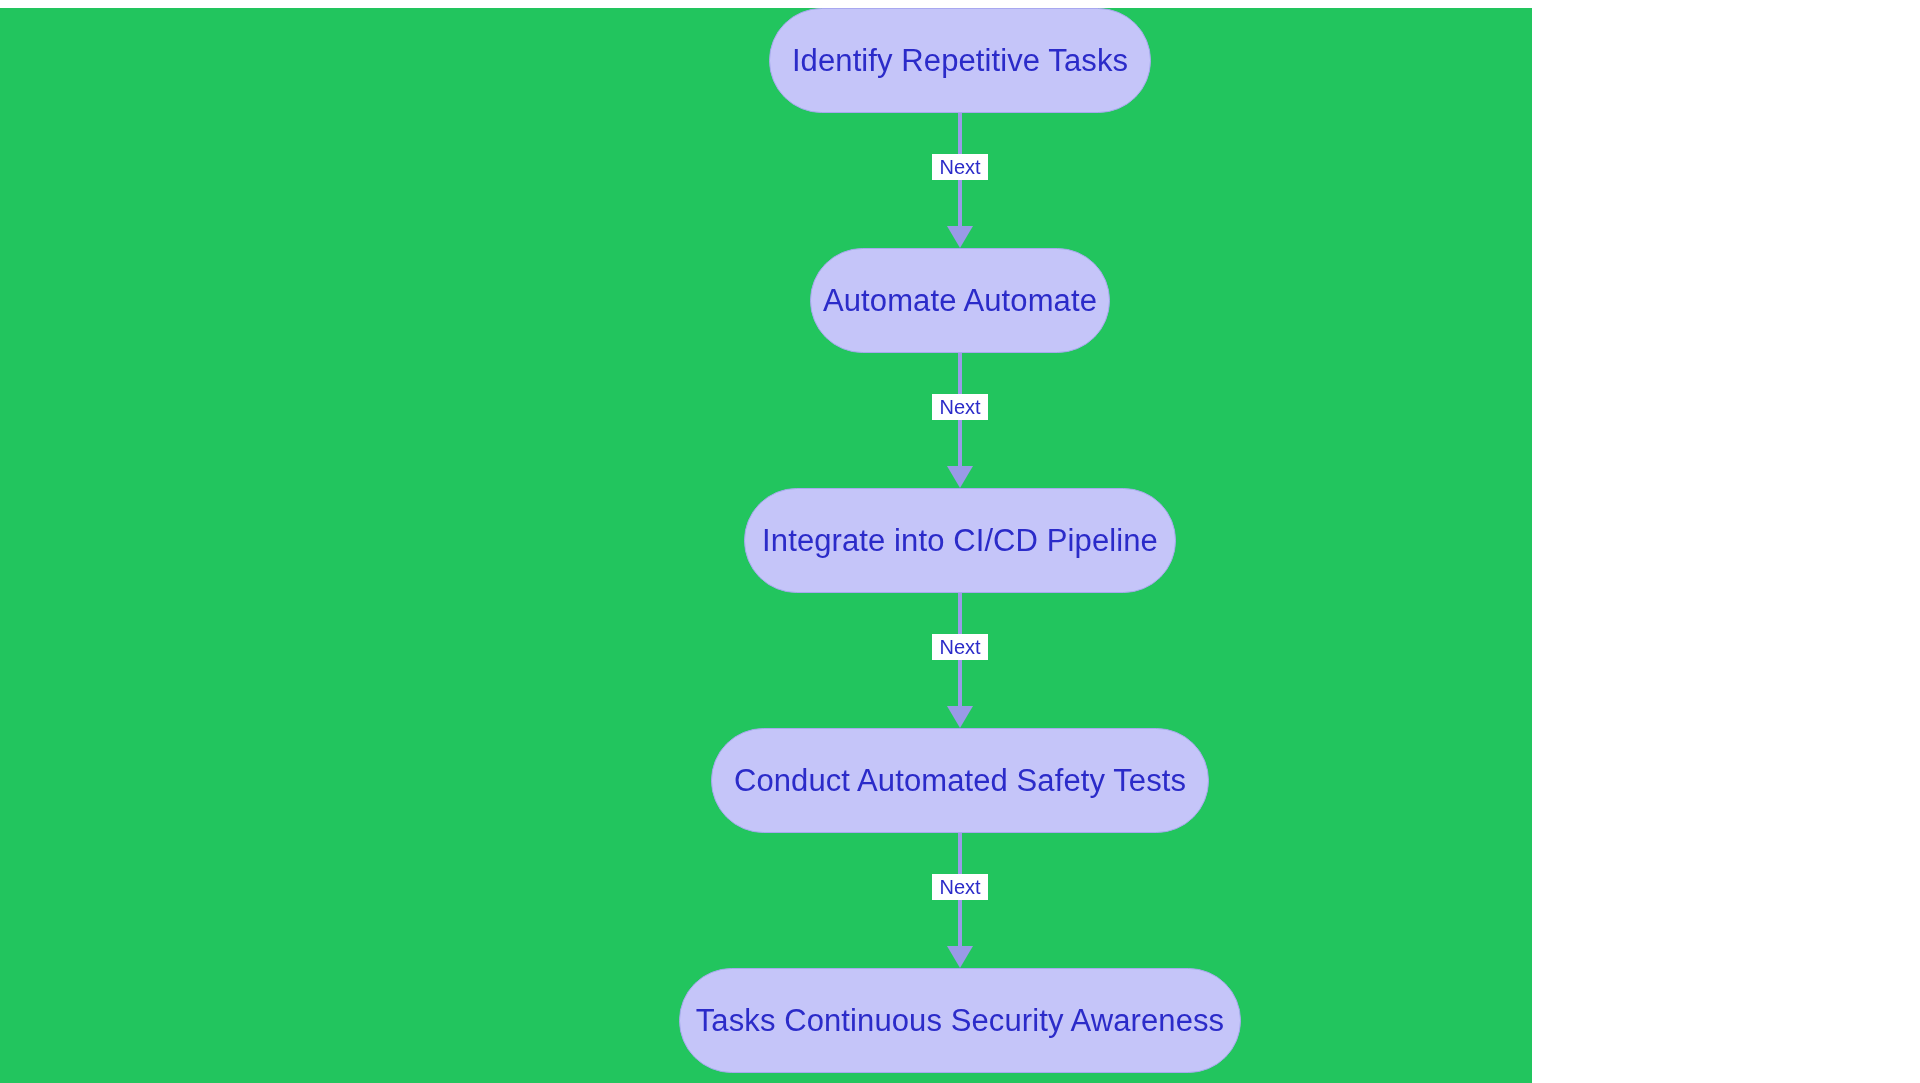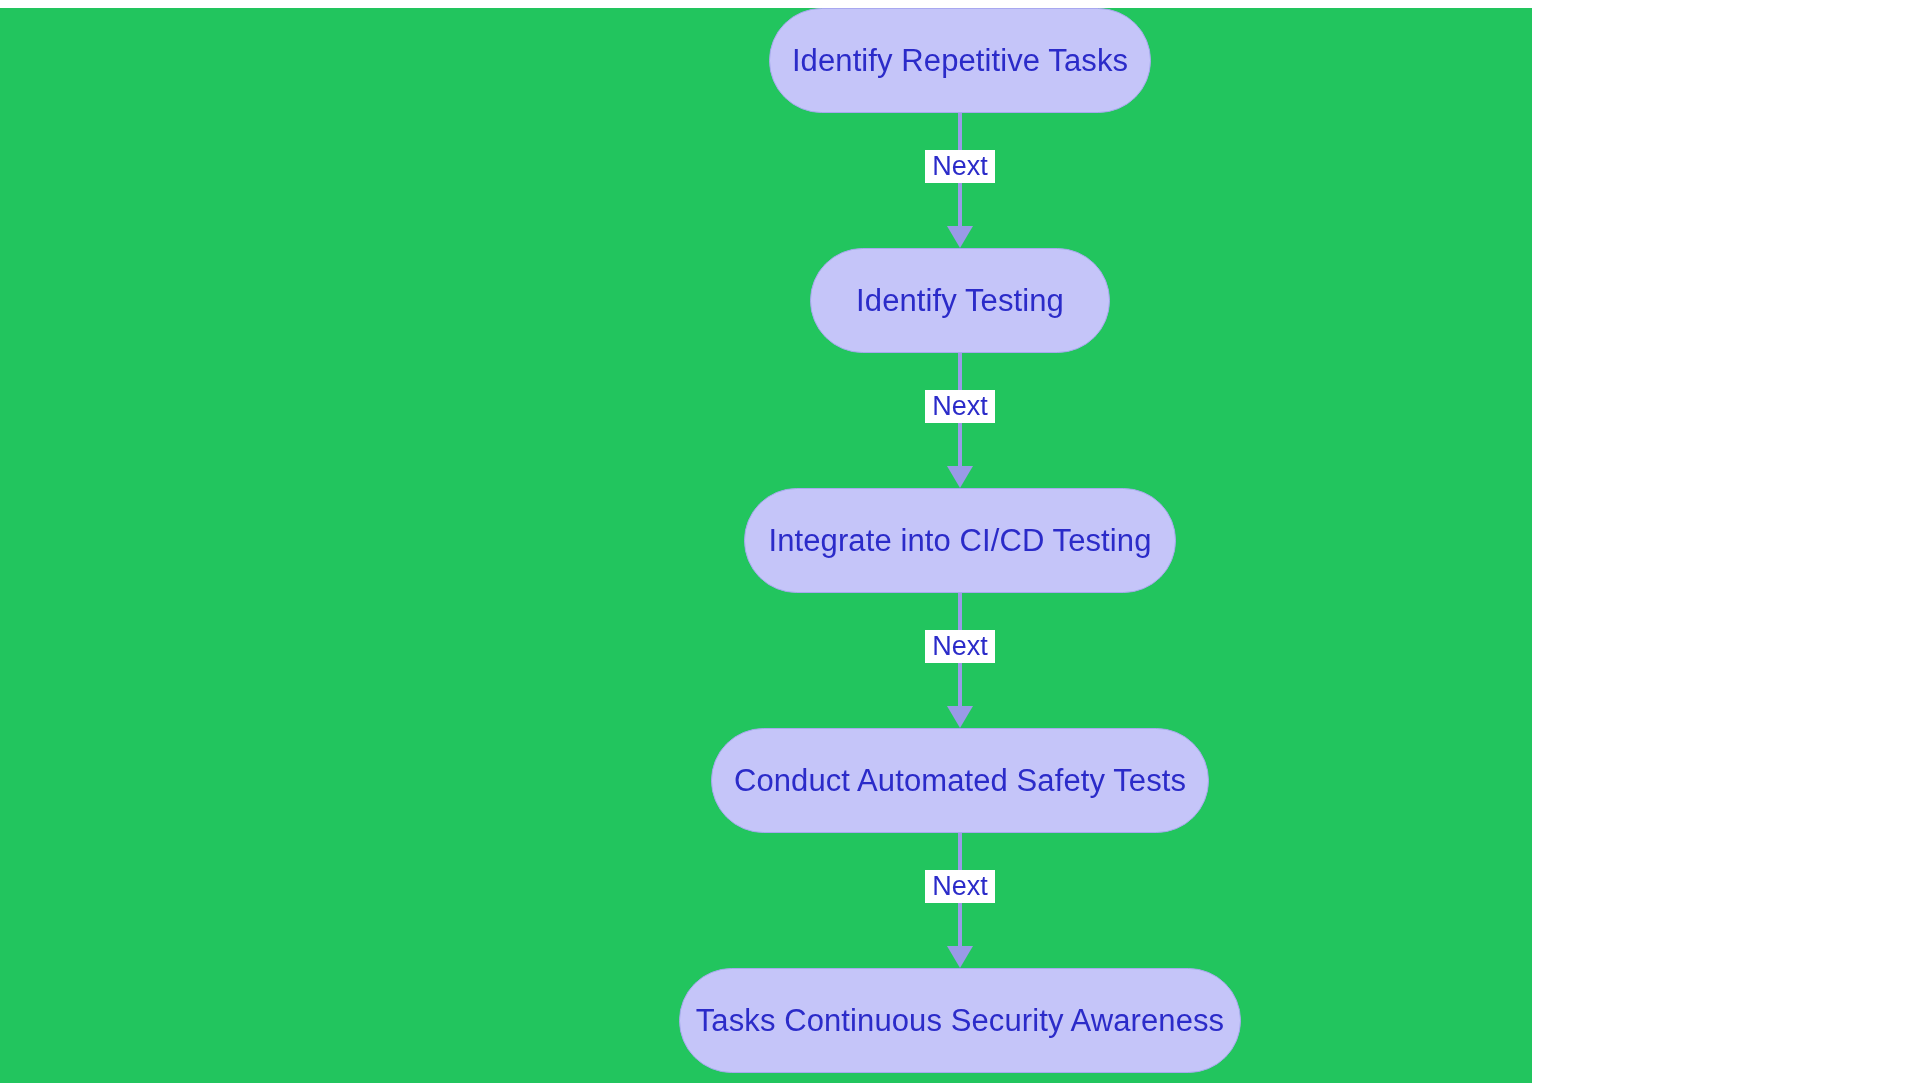--- a/index.html
+++ b/index.html
@@ -87,21 +87,21 @@
     width: 0;
     height: 0;
     border-left: 13px solid transparent;
     border-right: 13px solid transparent;
     border-top: 22px solid #9a9ae8;
   }
   .connector-label {
     position: relative;
     z-index: 2;
     color: #2b2bc9;
-    font-size: 27px;
+    font-size: 20px;
     line-height: 1;
     background: #ffffff;
     padding: 3px 7px;
     margin-bottom: 28px;
     white-space: nowrap;
   }
 </style>
 </head>
 <body>
 
@@ -112,31 +112,31 @@
       <span class="node-label">Identify Repetitive Tasks</span>
     </div>
 
     <div class="connector">
       <div class="connector-line"></div>
       <div class="connector-arrowhead"></div>
       <span class="connector-label">Next</span>
     </div>
 
     <div class="node w1">
-      <span class="node-label">Identify Testing</span>
+      <span class="node-label">Automate Automate</span>
     </div>
 
     <div class="connector">
       <div class="connector-line"></div>
       <div class="connector-arrowhead"></div>
       <span class="connector-label">Next</span>
     </div>
 
     <div class="node w2">
-      <span class="node-label">Integrate into CI/CD Testing</span>
+      <span class="node-label">Integrate into CI/CD Pipeline</span>
     </div>
 
     <div class="connector">
       <div class="connector-line"></div>
       <div class="connector-arrowhead"></div>
       <span class="connector-label">Next</span>
     </div>
 
     <div class="node w3">
       <span class="node-label">Conduct Automated Safety Tests</span>

